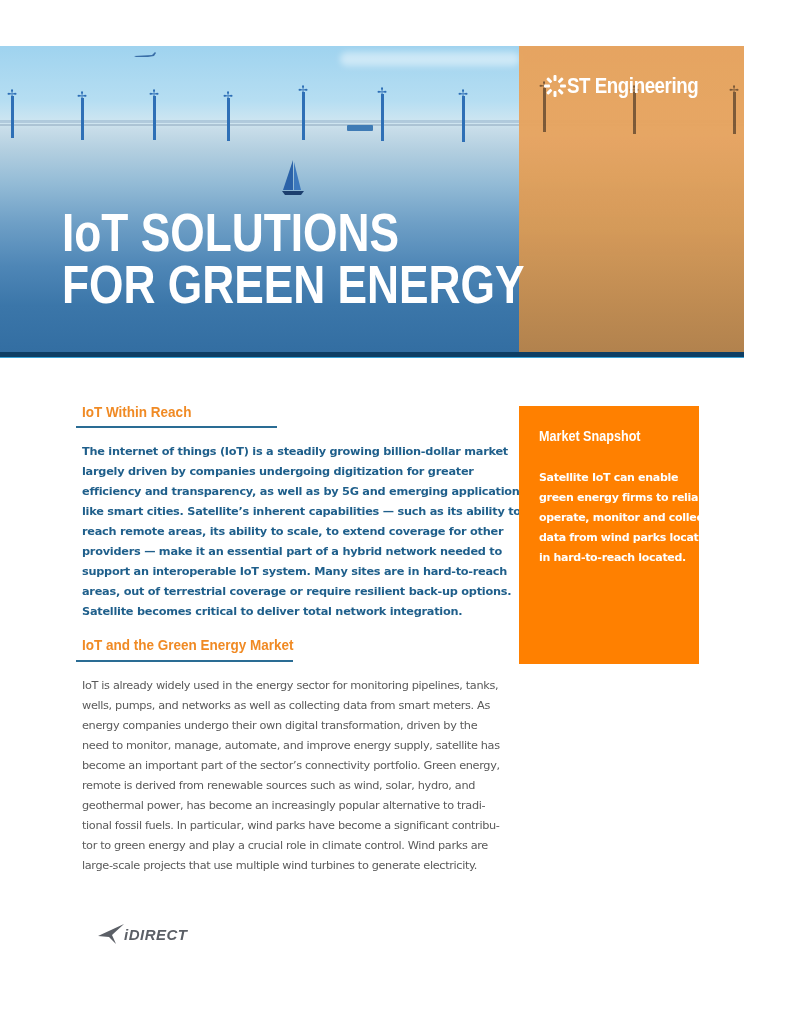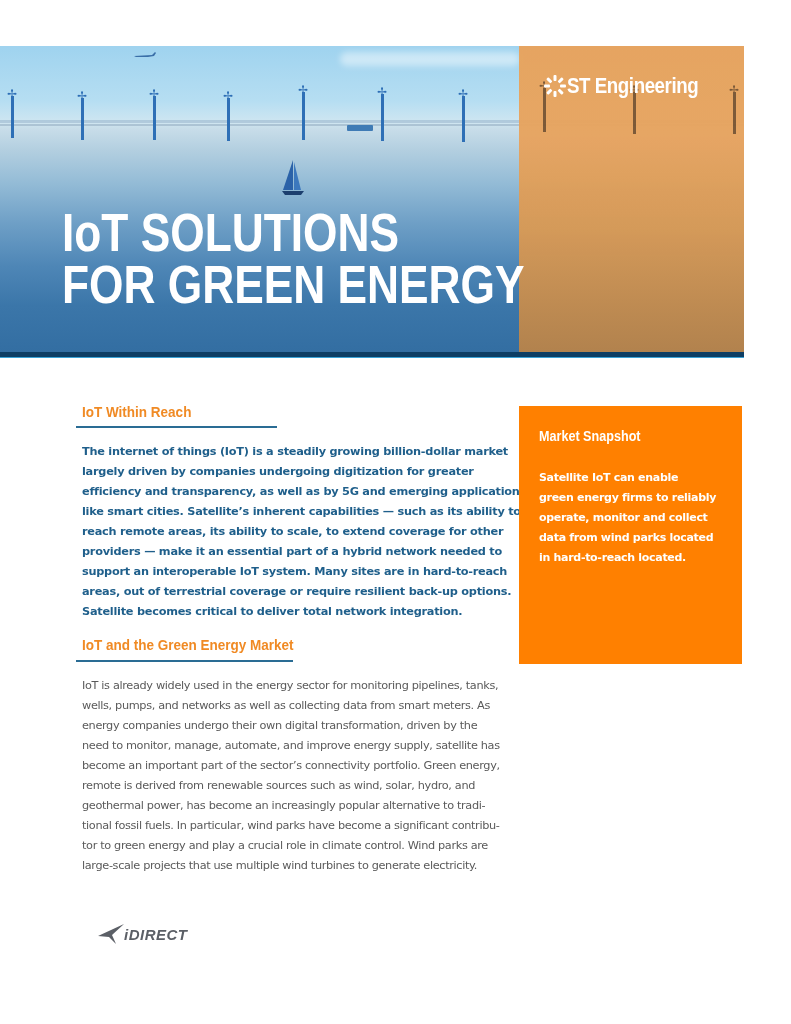--- a/index.html
+++ b/index.html
@@ -34,21 +34,21 @@
   .hero-title div { white-space: nowrap; }
 
   .section-heading { position: absolute; left: 82px; color: #f08a24; font-family: "Liberation Sans", sans-serif; font-weight: bold; font-size: 15px; transform: scaleX(0.9); transform-origin: left top; white-space: nowrap; }
   .section-rule { position: absolute; height: 2px; background: #2a6c94; }
 
   .lead-text { position: absolute; left: 82px; top: 442px; width: 420px; color: #1f5f8b; font-family: "DejaVu Sans", sans-serif; font-weight: bold; font-size: 11.3px; line-height: 20px; letter-spacing: -0.25px; }
   .lead-text div { white-space: nowrap; }
   .body-text { position: absolute; left: 82px; top: 676px; width: 420px; color: #5a5a5a; font-family: "DejaVu Sans", sans-serif; font-size: 11.3px; line-height: 20px; letter-spacing: -0.35px; }
   .body-text div { white-space: nowrap; }
 
-  .snapshot { position: absolute; left: 519px; top: 406px; width: 223px; height: 258px; background: #ff8000; color: #ffffff; text-decoration: underline; }
+  .snapshot { position: absolute; left: 519px; top: 406px; width: 180px; height: 258px; background: #ff8000; color: #ffffff; text-decoration: underline; }
   .snapshot-title { position: absolute; left: 20px; top: 22px; font-family: "Liberation Sans", sans-serif; font-weight: bold; font-size: 14px; transform: scaleX(0.9); transform-origin: left top; white-space: nowrap; }
   .snapshot-body { position: absolute; left: 20px; top: 62px; font-family: "DejaVu Sans", sans-serif; font-weight: bold; font-size: 11px; line-height: 20px; letter-spacing: -0.3px; }
   .snapshot-body div { white-space: nowrap; }
 
   .idirect { position: absolute; left: 98px; top: 924px; display: flex; align-items: center; }
   .idirect-mark { width: 26px; height: 20px; }
   .idirect-text { color: #5b5f66; font-family: "Liberation Sans", sans-serif; font-weight: bold; font-style: italic; font-size: 15px; letter-spacing: 0.5px; white-space: nowrap; }
 </style>
 </head>
 <body>

